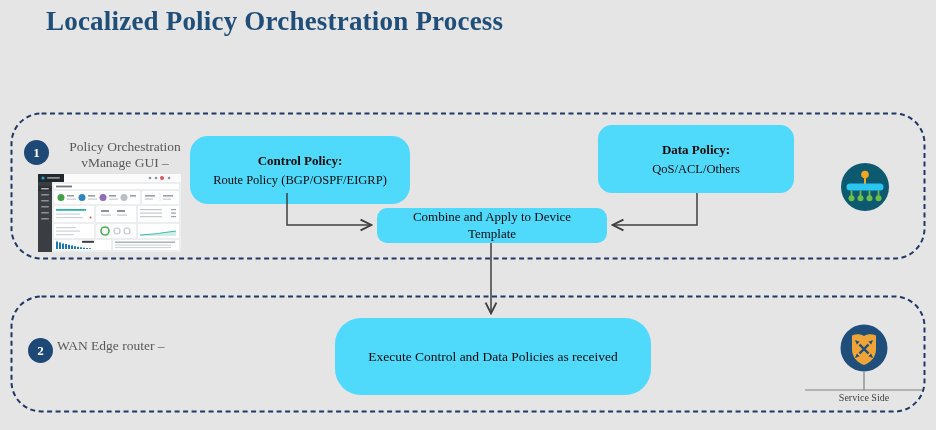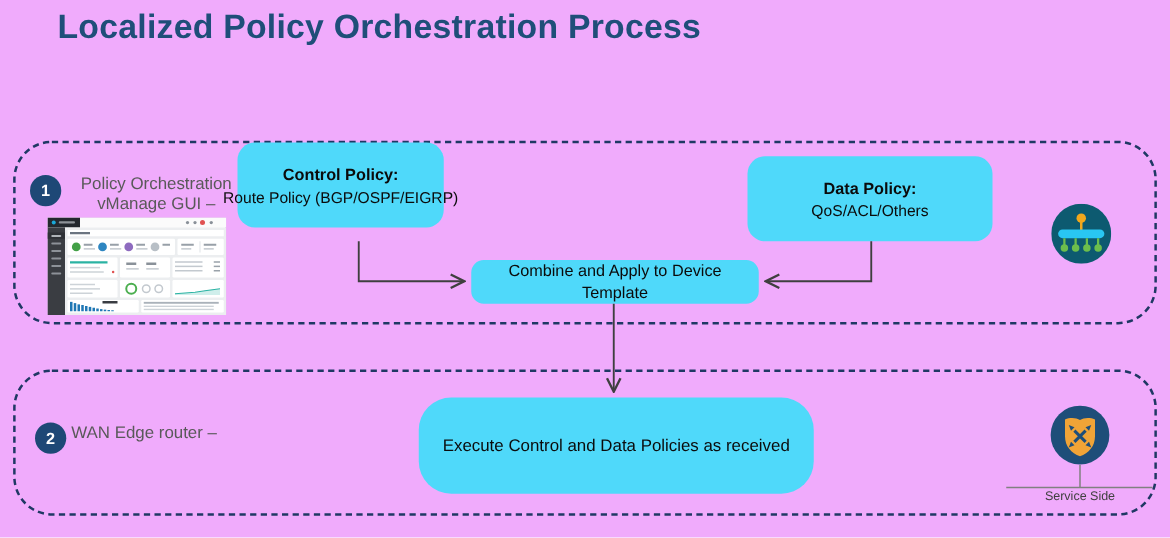--- a/index.html
+++ b/index.html
@@ -1,17 +1,17 @@
 <!DOCTYPE html>
 <html><head>
 <meta charset="utf-8">
 <style>
   html,body{margin:0;padding:0;background:#ffffff;}
   body{font-family:"Liberation Sans", sans-serif;}
-  #canvas{position:relative;width:936px;height:430px;background:#f0abfc;overflow:hidden;}
+  #canvas{position:relative;width:936px;height:430px;background:#e5e5e5;overflow:hidden;font-family:Liberation Serif, serif;}
 
   .title{position:absolute;left:46px;top:6px;font-size:27px;font-weight:bold;color:#1F4E79;letter-spacing:0.2px;}
 
   .section{position:absolute;left:10px;width:916px;}
   .section-border{position:absolute;left:0;top:0;}
 
   .step-circle{position:absolute;width:25px;height:25px;border-radius:50%;background:#1E4876;color:#ffffff;
     font-size:13px;font-weight:bold;display:flex;align-items:center;justify-content:center;}
 
   .section-label{position:absolute;color:#595959;font-size:13.5px;line-height:1.18;}
@@ -141,21 +141,21 @@
       <rect x="42" y="73.3" width="2" height="1.7" fill="#1f77b4"></rect>
       <rect x="45" y="73.7" width="2" height="1.3" fill="#1f77b4"></rect>
       <rect x="48" y="74" width="2" height="1" fill="#1f77b4"></rect>
       <rect x="51" y="74.2" width="2" height="0.8" fill="#1f77b4"></rect>
       <rect x="75" y="66" width="66" height="10" rx="1" fill="#ffffff"></rect>
       <rect x="77" y="67.5" width="60" height="1.5" fill="#aab2ba"></rect>
       <rect x="77" y="70.5" width="56" height="1.1" fill="#cdd3d8"></rect>
       <rect x="77" y="73" width="56" height="1.1" fill="#cdd3d8"></rect>
     </svg>
 
-    <div class="cyan-box" style="left:180px;top:2px;width:165px;height:68px;">
+    <div class="cyan-box" style="left:180px;top:24px;width:220px;height:68px;border-radius:18px;">
       <div class="box-title">Control Policy:</div>
       <div class="box-sub">Route Policy (BGP/OSPF/EIGRP)</div>
     </div>
 
     <div class="cyan-box" style="left:588px;top:13px;width:196px;height:68px;">
       <div class="box-title">Data Policy:</div>
       <div class="box-sub">QoS/ACL/Others</div>
     </div>
 
     <svg class="abs" style="left:831px;top:51px;" width="48" height="48" viewBox="0 0 48 48">

